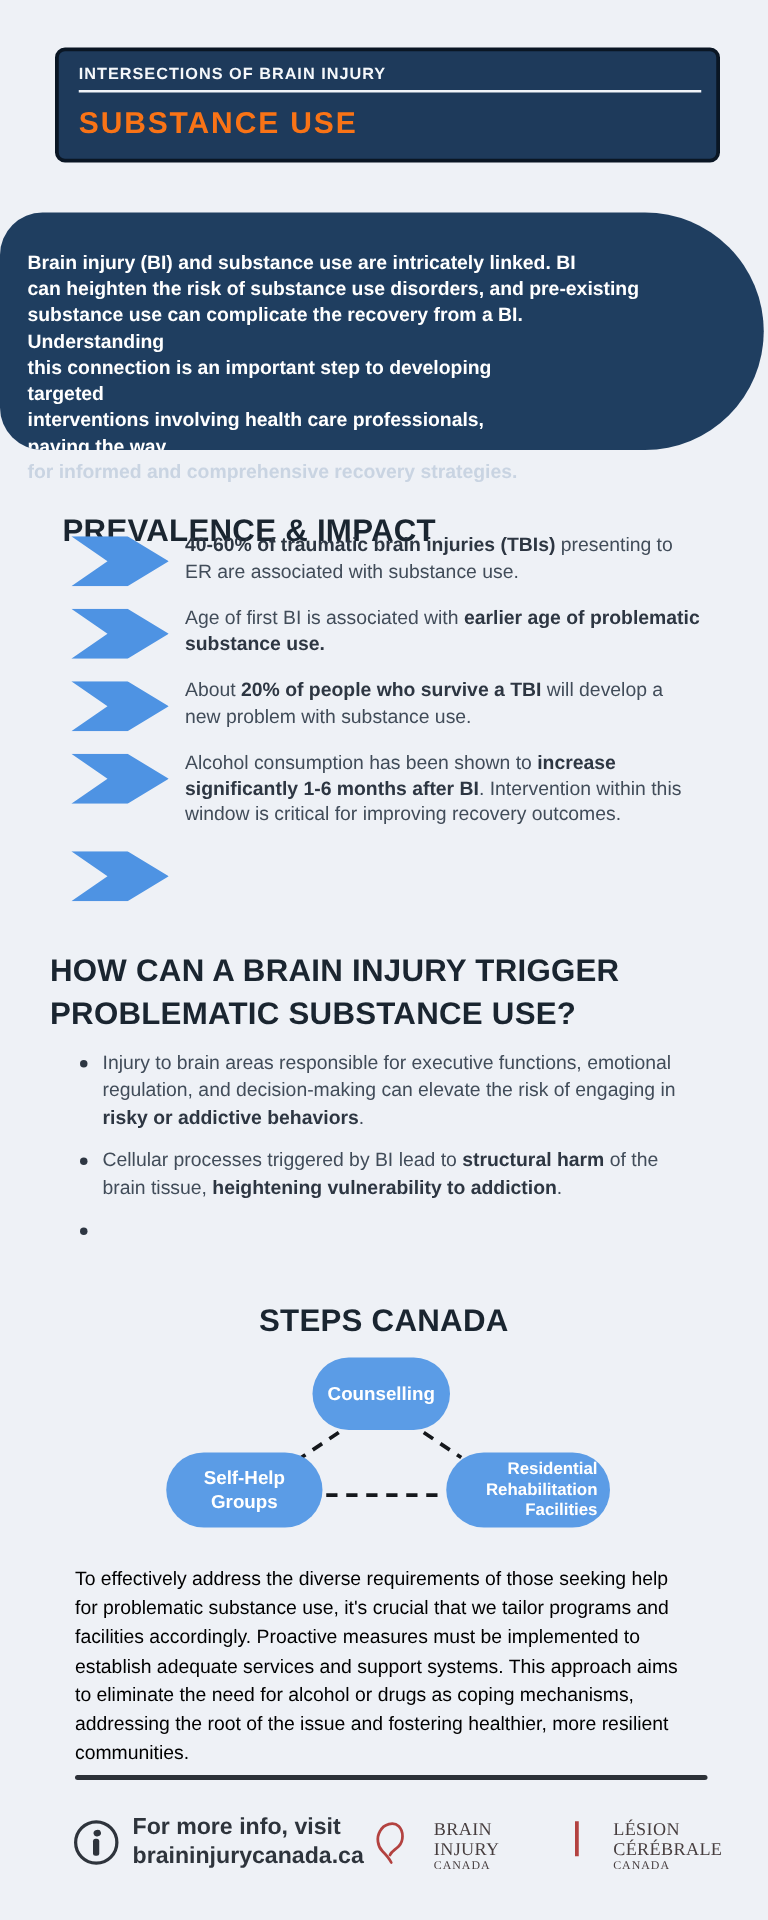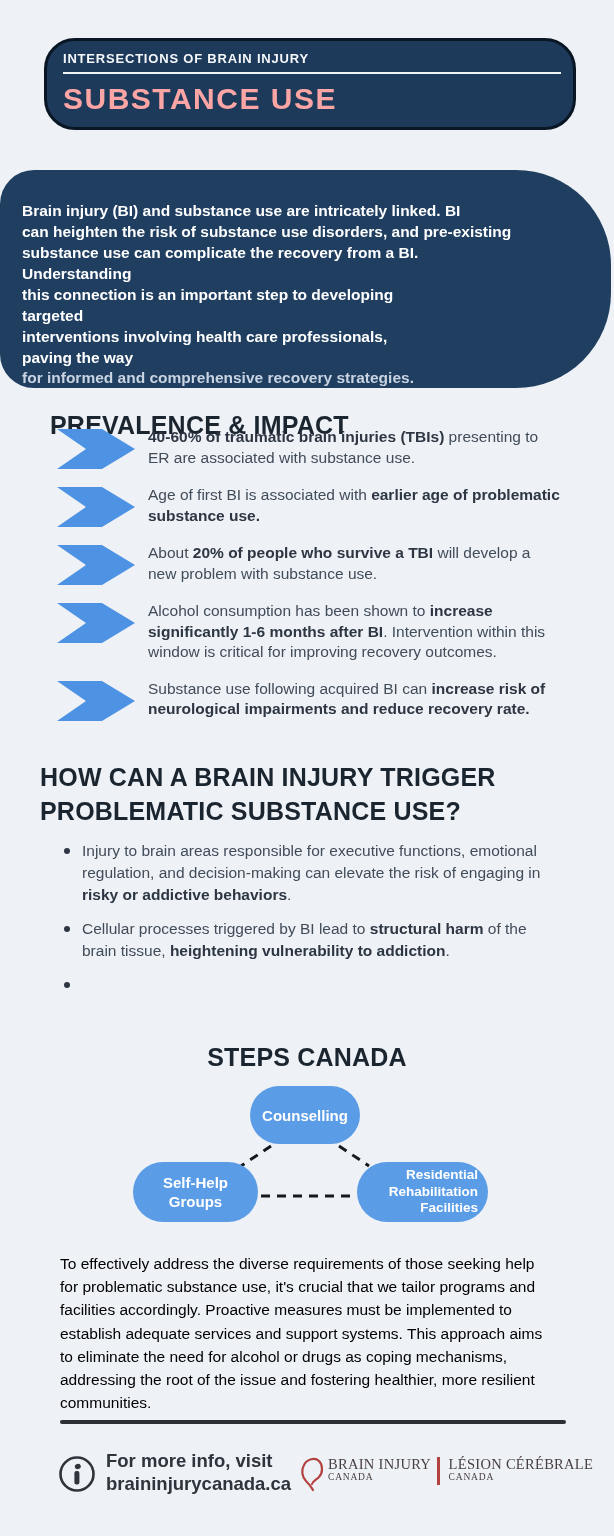--- a/index.html
+++ b/index.html
@@ -7,35 +7,35 @@
     width:614px;height:1536px;position:relative;overflow:hidden;
     background:#eef1f6;
     font-family:"Liberation Sans", sans-serif;
     color:#39434e;
   }
   .abs{position:absolute;}
 
   
   .header-card{
     left:44px;top:38px;width:532px;height:92px;
-    background:#1e3a5b;border:3px solid #0a1624;border-radius:31px;
+    background:#1e3a5b;border:3px solid #0a1624;border-radius:8px;
     box-sizing:border-box;padding:10px 16px 0 16px;
   }
   .kicker{
     color:#f5f8fb;font-size:13px;font-weight:bold;letter-spacing:.8px;
   }
   .kicker-rule{height:2px;background:#f0f4f9;margin-top:6px;width:498px;}
   .header-title{
-    color:#fca5a5;font-size:30px;font-weight:bold;letter-spacing:1.5px;
+    color:#f97316;font-size:24px;font-weight:bold;letter-spacing:1.5px;
     margin-top:5px;line-height:40px;
   }
 
   
   .intro-blob{
-    left:0;top:170px;width:611px;height:218px;
+    left:0;top:170px;width:611px;height:190px;
     background:#1f3e60;
     border-radius:34px 95px 95px 34px;
     overflow:hidden;box-sizing:border-box;
   }
   .intro-text{
     white-space:pre-line;
     color:#ffffff;font-weight:bold;font-size:15.5px;line-height:21px;
     padding:30px 30px 0 22px;
   }
   .intro-overflow{
@@ -77,21 +77,21 @@
   .node-residential{left:357px;top:1162px;width:131px;height:60px;border-radius:30px;font-size:13.5px;line-height:16.5px;padding:0 10px;text-align:right;}
   .connector-lines{left:0;top:1080px;}
 
   
   .closing{left:60px;top:1252px;width:492px;font-size:15.5px;line-height:23.2px;color:#000000;}
   .footer-divider{left:60px;top:1420px;width:506px;height:4px;background:#2c3138;border-radius:2px;}
 
   
   .info-icon{left:58px;top:1455px;}
   .footer-info{left:106px;top:1449px;font-size:18.5px;line-height:23px;font-weight:bold;color:#2e343c;}
-  .brand-logo{left:300px;top:1456px;display:flex;align-items:flex-start;}
+  .brand-logo{left:300px;top:1456px;display:flex;align-items:flex-start;gap:19px;}
   .logo-col{font-family:"Liberation Serif", serif;color:#473e3f;margin-left:4px;}
   .logo-name{font-size:14.5px;letter-spacing:.3px;line-height:16px;}
   .logo-sub{font-size:9.5px;letter-spacing:.8px;line-height:11px;}
   .logo-separator{width:2.5px;height:28px;background:#b34240;margin:1px 5px 0 6px;flex:none;}
 </style>
 </head>
 <body>
 
 <div class="abs header-card">
   <div class="kicker">INTERSECTIONS OF BRAIN INJURY</div>
@@ -138,21 +138,20 @@
     <svg class="arrow-icon" width="78" height="40" viewBox="0 0 78 40">
       <polygon points="0,0 45,0 78,20 45,40 0,40 29,20" fill="#4e93e3"></polygon>
     </svg>
     <div class="prev-text"><span>Alcohol consumption has been shown to </span><b>increase significantly 1-6 months after BI</b><span>. Intervention within this window is critical for improving recovery outcomes.</span></div>
   </div>
 
   <div class="prev-row">
     <svg class="arrow-icon" width="78" height="40" viewBox="0 0 78 40">
       <polygon points="0,0 45,0 78,20 45,40 0,40 29,20" fill="#4e93e3"></polygon>
     </svg>
-    <div class="prev-text"><span>Substance use following acquired BI can </span><b>increase risk of neurological impairments and reduce recovery rate.</b></div>
   </div>
 </div>
 
 <div class="abs h2 triggers-heading">HOW CAN A BRAIN INJURY TRIGGER PROBLEMATIC SUBSTANCE USE?</div>
 <ul class="abs triggers-list">
   <li class="trigger-bullet">
     <span class="dot"></span>
     <span class="bullet-text"><span>Injury to brain areas responsible for executive functions, emotional regulation, and decision-making can elevate the risk of engaging in </span><b>risky or addictive behaviors</b><span>.</span></span>
   </li>
 

